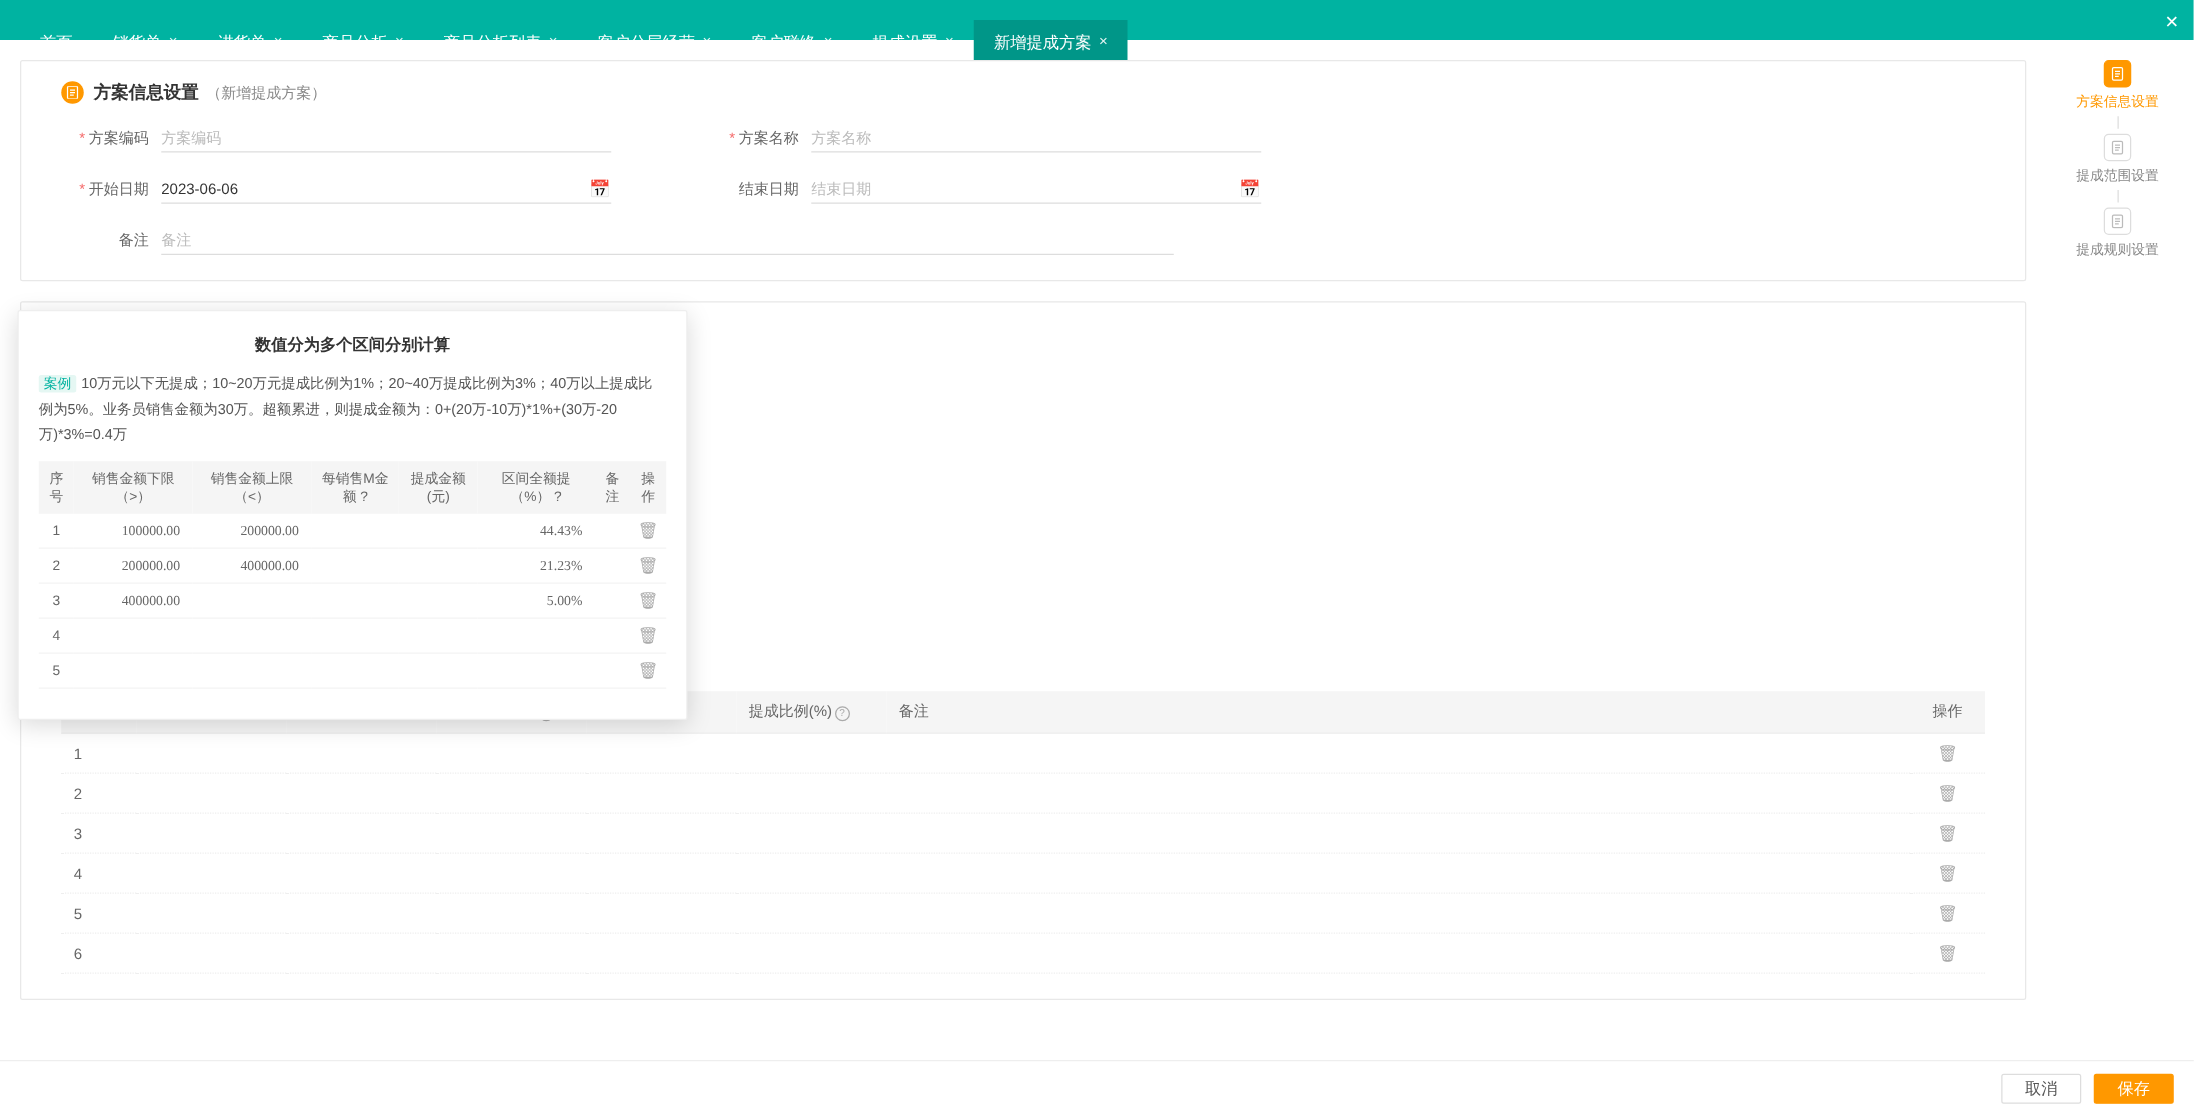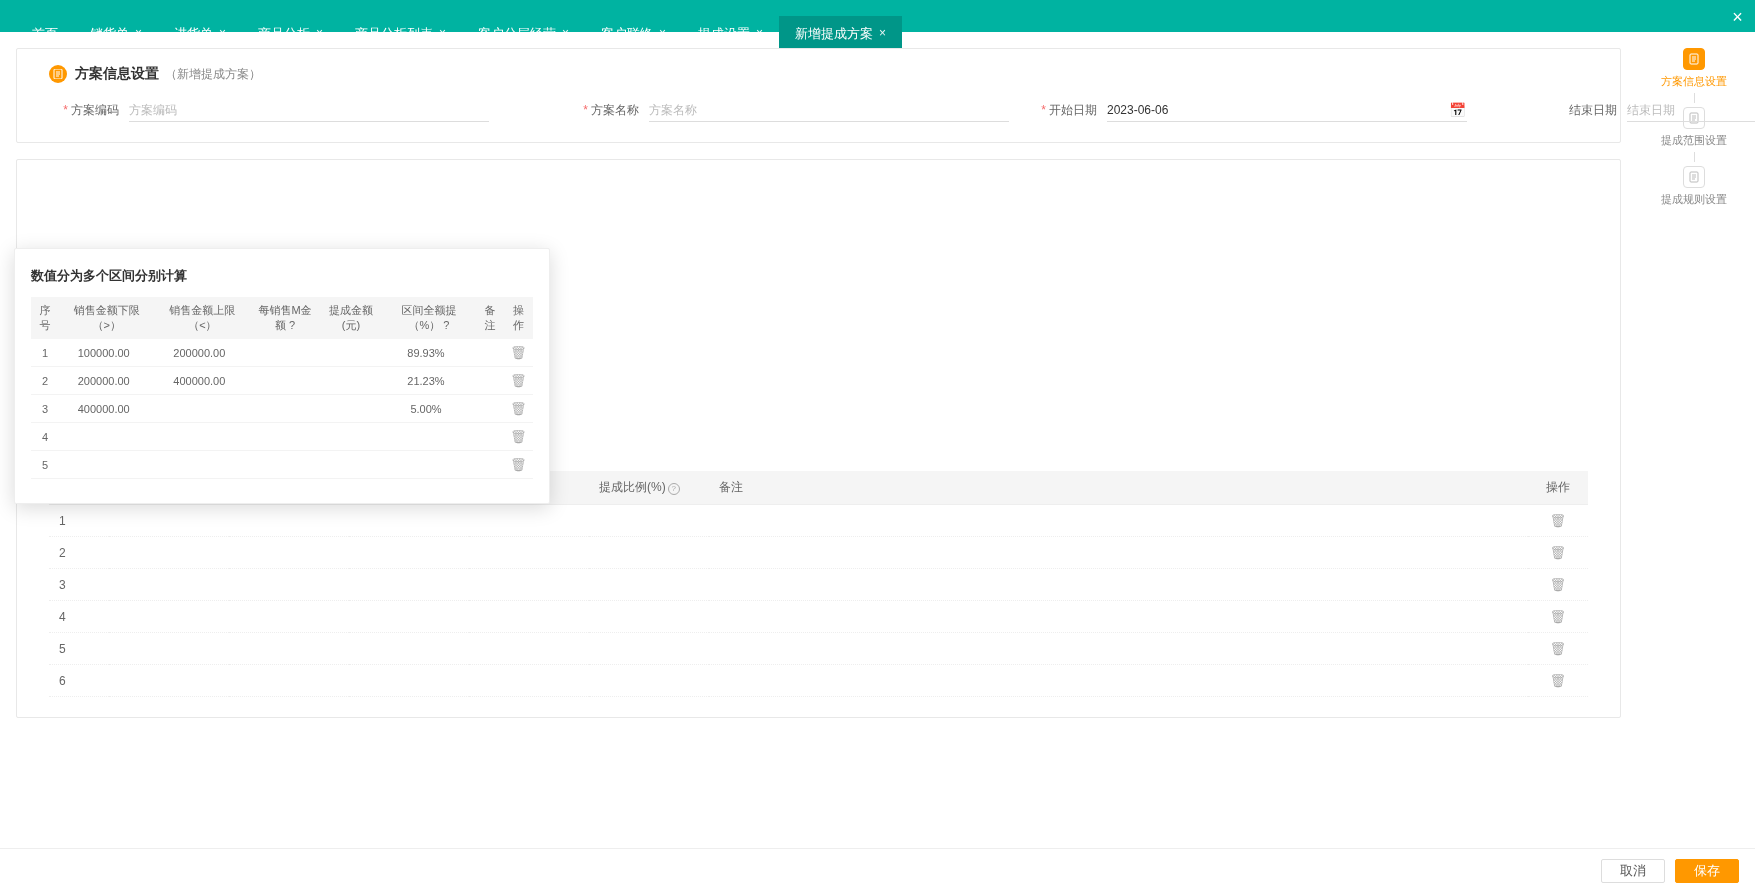--- a/index.html
+++ b/index.html
@@ -18,21 +18,21 @@
 .side-col { width: 90px; flex-shrink: 0; }
 
 
 .card { border: 1px solid #e8e8e8; border-radius: 2px; padding: 16px 32px 20px 32px; margin-bottom: 16px; background: #fff; position: relative; }
 .card-title { display: flex; align-items: center; font-size: 14px; font-weight: 600; margin-bottom: 16px; }
 .card-title .icon-sq { width: 18px; height: 18px; border-radius: 50%; background: #ff9800; display: inline-flex; align-items: center; justify-content: center; margin-right: 8px; }
 .card-title .icon-sq svg { width: 10px; height: 10px; fill: #fff; }
 .card-title .sub { font-weight: 400; color: #888; font-size: 12px; margin-left: 6px; }
 
 
-.form-rows { display: flex; flex-direction: row; gap: 18px; }
+.form-rows { display: flex; flex-direction: column; gap: 18px; }
 .form-row { display: flex; gap: 80px; }
 .form-item { display: flex; align-items: center; }
 .form-item .lbl { width: 70px; text-align: right; margin-right: 10px; color: #666; font-size: 12px; position: relative; }
 .form-item .lbl.req::before { content: "*"; color: #f56c6c; margin-right: 3px; }
 .form-item .ctrl { width: 360px; border-bottom: 1px solid #ddd; padding: 4px 0; display: flex; align-items: center; position: relative; }
 .form-item .ctrl input { border: none; outline: none; width: 100%; font-size: 12px; color: #333; background: transparent; }
 .form-item .ctrl input::placeholder { color: #bbb; }
 .cal-icon { color: #ff9800; font-size: 14px; position: absolute; right: 0; }
 
 
@@ -61,27 +61,27 @@
 .step.active .s-icon { border-color: #ff9800; background: #ff9800; color: #fff; }
 .step-line { width: 1px; height: 10px; background: #ddd; }
 
 
 .footer-bar { position: fixed; bottom: 0; left: 0; right: 0; height: 44px; background: #fff; border-top: 1px solid #eee; display: flex; align-items: center; justify-content: flex-end; padding: 0 16px; gap: 10px; }
 .btn { height: 24px; padding: 0 18px; border-radius: 2px; font-size: 13px; cursor: pointer; border: 1px solid #ddd; background: #fff; color: #555; }
 .btn.primary { background: #ff9800; border-color: #ff9800; color: #fff; }
 
 
 .tooltip-pop { position: absolute; left: 14px; top: 248px; width: 536px; background: #fff; border: 1px solid #eee; border-radius: 2px; box-shadow: 0 4px 20px rgba(0,0,0,0.15); padding: 18px 16px 14px 16px; z-index: 100; }
-.tooltip-pop h4 { font-size: 13px; font-weight: 600; margin-bottom: 12px; }
+.tooltip-pop h4 { font-size: 13px; font-weight: 600; margin-bottom: 12px; text-align: center; }
 .tooltip-pop .example { font-size: 11.5px; line-height: 1.8; color: #555; margin-bottom: 10px; }
 .tooltip-pop .example .tag { background: #e5f7f3; color: #00b3a1; padding: 1px 4px; border-radius: 2px; margin-right: 4px; font-size: 11px; }
 .pop-table { width: 100%; border-collapse: collapse; font-size: 11px; margin-bottom: 10px; }
 .pop-table th { background: #f5f5f5; font-weight: 500; color: #666; padding: 6px 4px; text-align: center; border: none; }
 .pop-table td { padding: 6px 4px; text-align: center; border-bottom: 1px solid #f3f3f3; color: #666; height: 14px; }
-.pop-table td.r { padding-right: 10px; }
+.pop-table td.r { text-align: right; padding-right: 10px; font-family: Liberation Serif, serif; }
 .tooltip-pop .note { font-size: 11px; color: #f56c6c; }
 
 svg.doc-ic { width: 12px; height: 12px; }
 </style>
 </head>
 <body>
 
 <div class="tabs-bar">
   <div id="tabs-host" style="display: flex;">
       <div class="tab">首页</div>
@@ -295,41 +295,44 @@
             </svg>
           </div>
           <span>提成规则设置</span>
         </div>
       </div>
   </div>
 </div>
 
 <div class="tooltip-pop">
   <h4>数值分为多个区间分别计算</h4>
+  <div class="example">
+    <span class="tag">案例</span><span>10万元以下无提成；10~20万元提成比例为1%；20~40万提成比例为3%；40万以上提成比例为5%。业务员销售金额为30万。超额累进，则提成金额为：0+(20万-10万)*1%+(30万-20万)*3%=0.4万</span>
+  </div>
   <table class="pop-table">
     <thead>
         <tr>
       <th>序号</th>
       <th>销售金额下限（&gt;）</th>
       <th>销售金额上限（&lt;）</th>
       <th><span>每销售M金额</span> <span class="q-th">?</span></th>
       <th>提成金额(元)</th>
       <th><span>区间全额提（%）</span> <span class="q-th">?</span></th>
       <th>备注</th>
       <th>操作</th>
     </tr>
       </thead>
     <tbody id="pop-body">
         <tr>
           <td>1</td>
           <td class="r">100000.00</td>
           <td class="r">200000.00</td>
           <td></td>
           <td></td>
-          <td class="r">89.93%</td>
+          <td class="r">44.43%</td>
           <td></td>
           <td><span class="trash">🗑</span></td>
         </tr>
         <tr>
           <td>2</td>
           <td class="r">200000.00</td>
           <td class="r">400000.00</td>
           <td></td>
           <td></td>
           <td class="r">21.23%</td>

